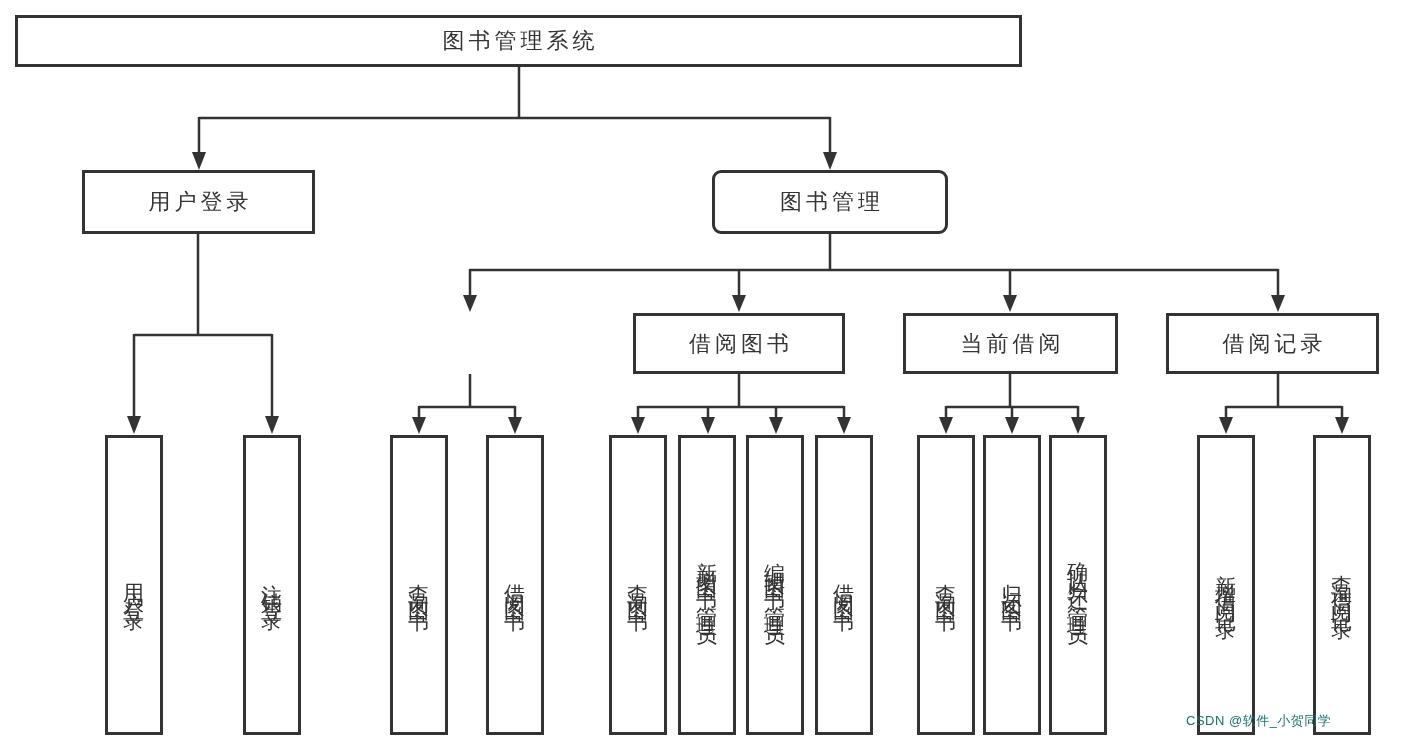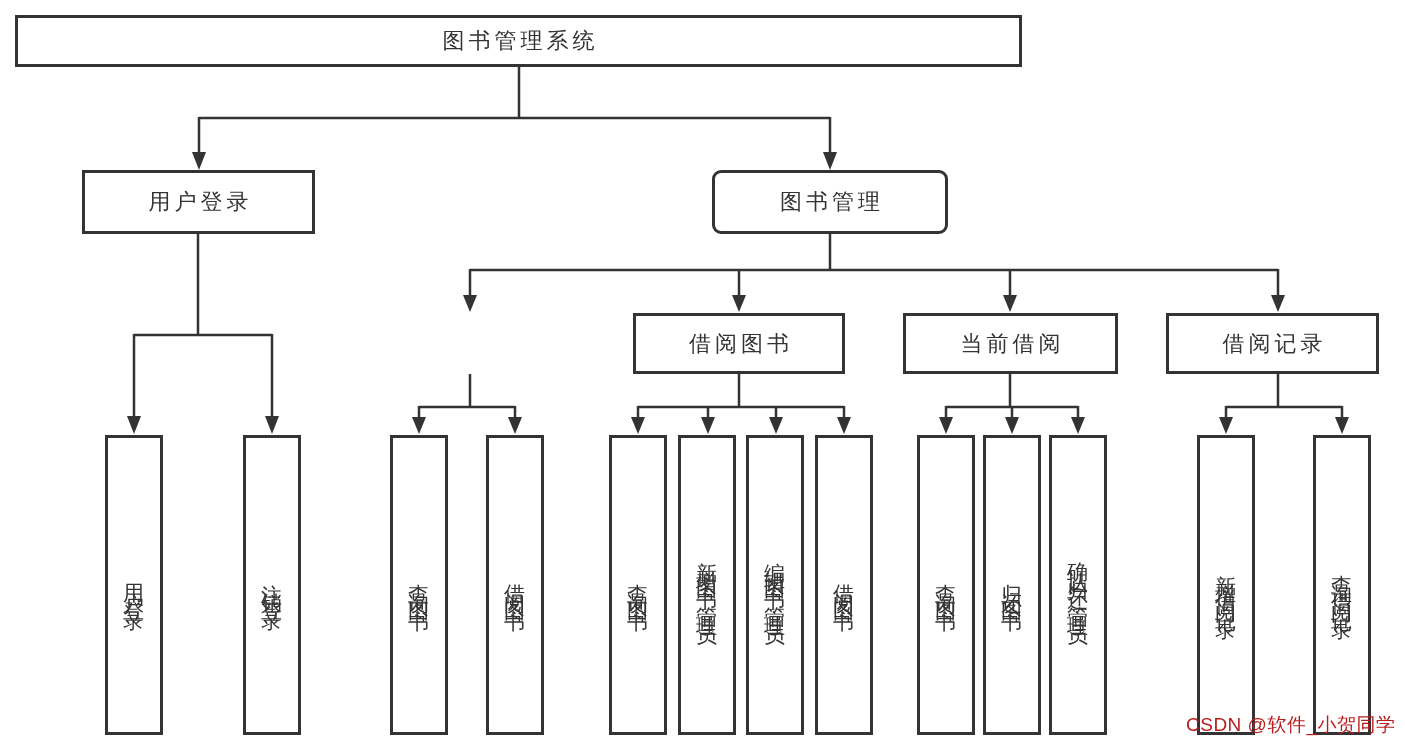--- a/index.html
+++ b/index.html
@@ -56,22 +56,22 @@
     font-size: 21px;
     letter-spacing: 9px;
     color: #333333;
     line-height: 1;
   }
   .watermark {
     position: absolute;
     left: 1186px;
     top: 712px;
     width: 215px;
-    font-size: 19px;
-    color: #b91c1c;
+    font-size: 13px;
+    color: #0f766e;
     white-space: nowrap;
     z-index: 5;
     letter-spacing: 0.5px;
   }
 </style>
 </head>
 <body>
 
 <div class="canvas">
 

